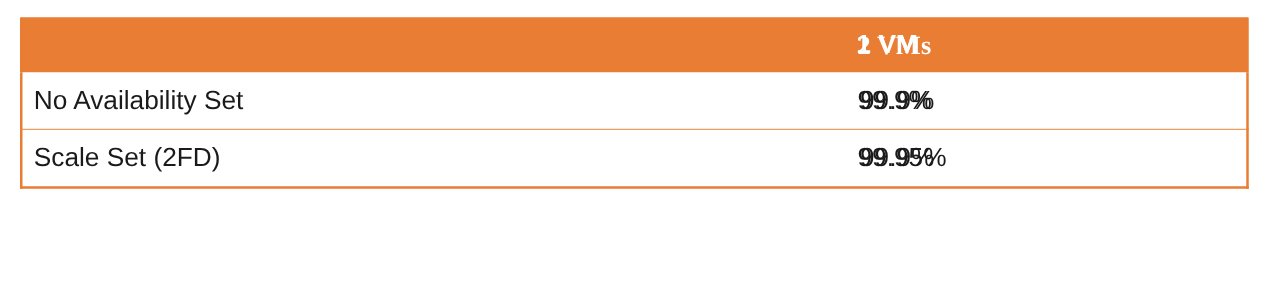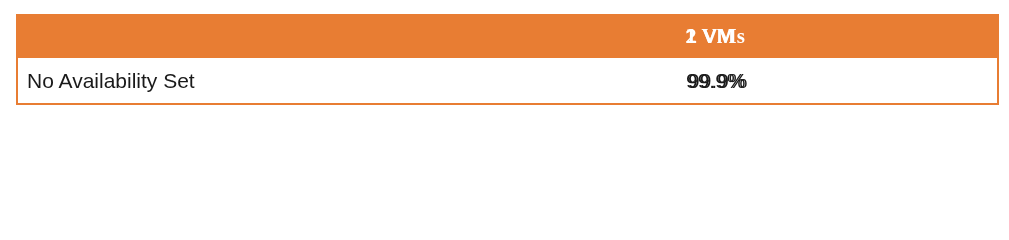--- a/index.html
+++ b/index.html
@@ -137,17 +137,34 @@
           </span>
         </td>
         <td style="border-bottom-color: rgb(237, 157, 95); color: rgb(26, 26, 26);">
           <span class="bcell c3">
             <span>99.9%</span>
           </span>
         </td>
       </tr>
 
 
+      <tr>
+        <td style="border-bottom-color: rgb(237, 157, 95); border-bottom-width: 0px; color: rgb(26, 26, 26);">
+          <span class="bcell c1">
+            <span>Scale Set (2FD)</span>
+          </span>
+        </td>
+        <td class="col-v2-cell" style="border-bottom-color: rgb(237, 157, 95); border-bottom-width: 0px; color: rgb(26, 26, 26);">
+          <span class="bcell c2">
+            <span>99.9%</span>
+          </span>
+        </td>
+        <td style="border-bottom-color: rgb(237, 157, 95); border-bottom-width: 0px; color: rgb(26, 26, 26);">
+          <span class="bcell c3">
+            <span>99.95%</span>
+          </span>
+        </td>
+      </tr>
 
     </tbody>
   </table>
 
 </div>
 
 </body></html>

